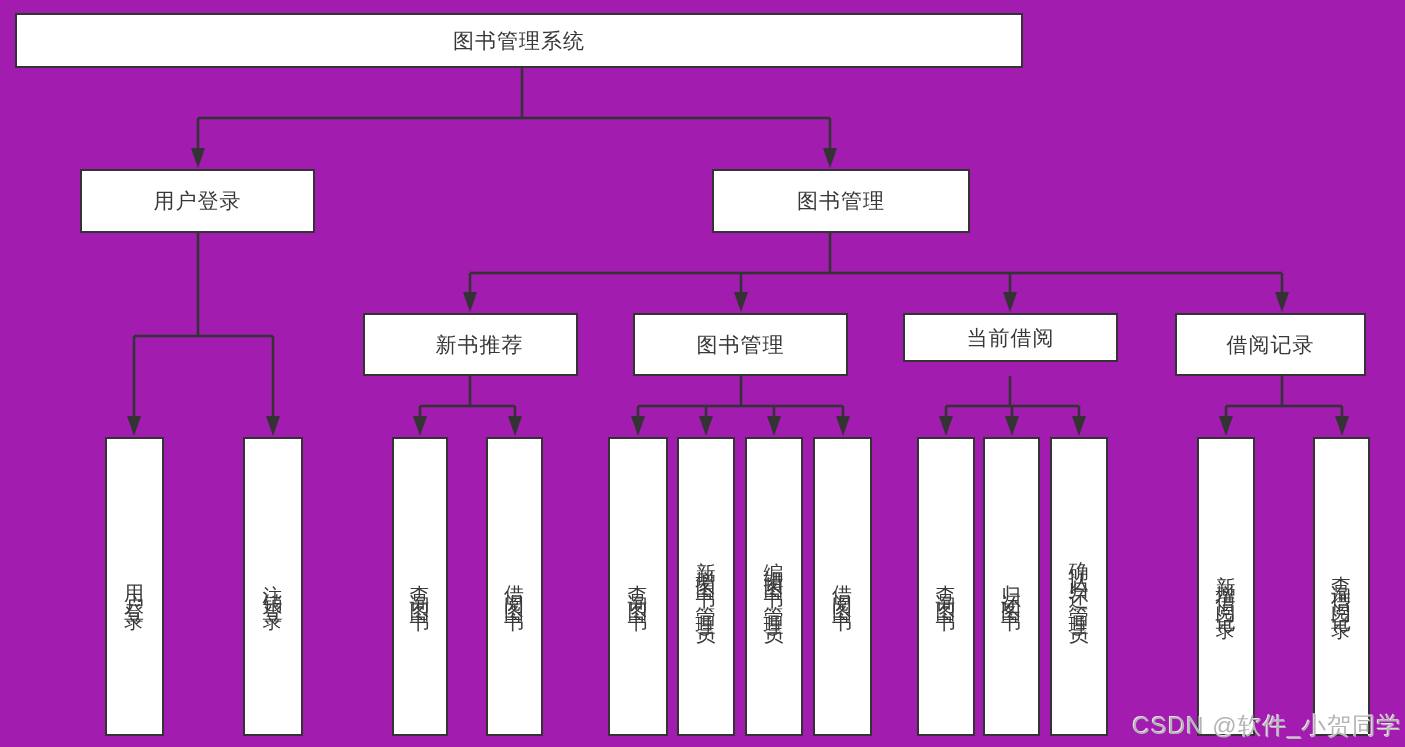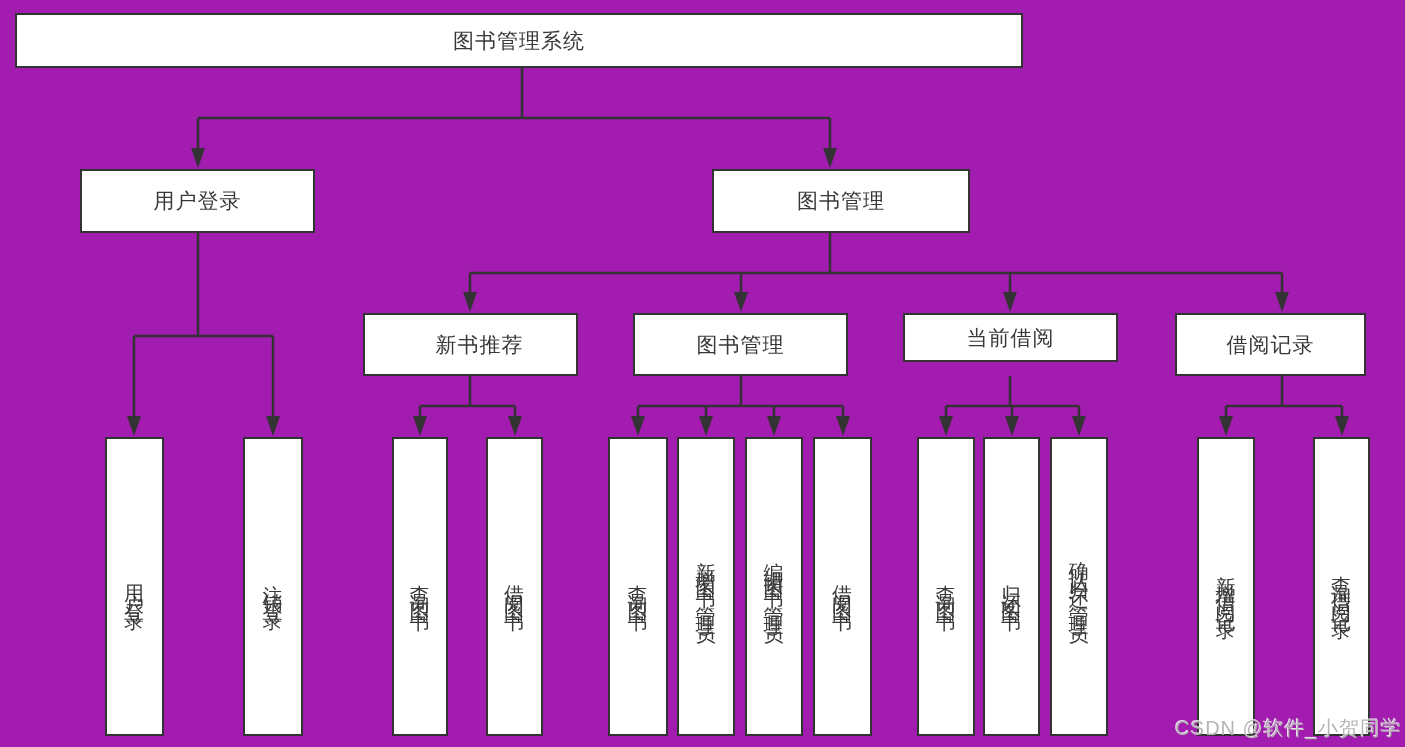--- a/index.html
+++ b/index.html
@@ -35,21 +35,21 @@
     text-orientation: mixed;
     font-size: 20px;
     letter-spacing: 9px;
     white-space: normal;
     line-height: 1;
   }
   .watermark {
     position: absolute;
     right: 3px;
     bottom: 5px;
-    font-size: 20px;
+    font-size: 24px;
     color: #b4b4b4;
     letter-spacing: 1px;
     text-shadow: -1px -1px 0 rgba(255,255,255,0.85);
     z-index: 3;
   }
 </style>
 </head>
 <body>
 
 <div class="canvas">

